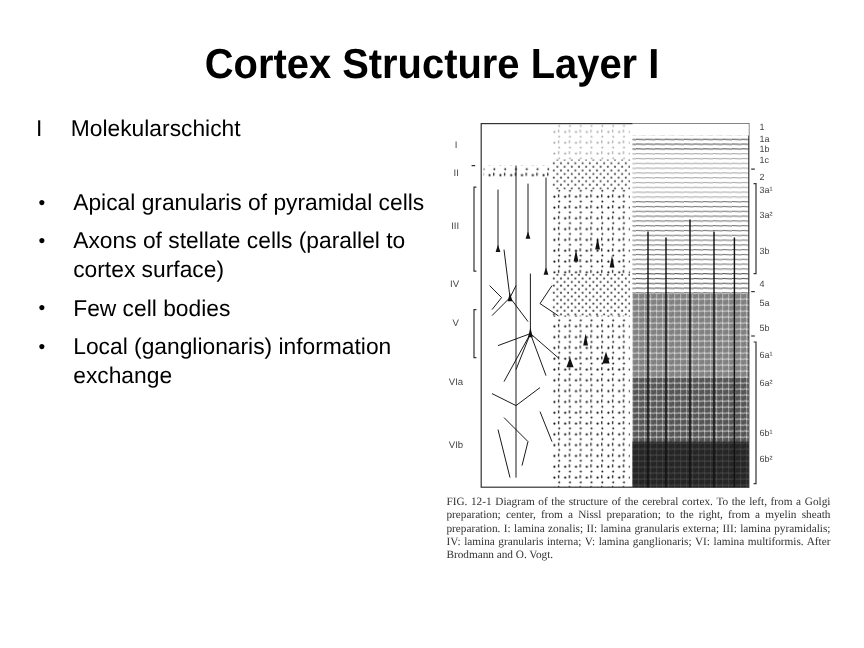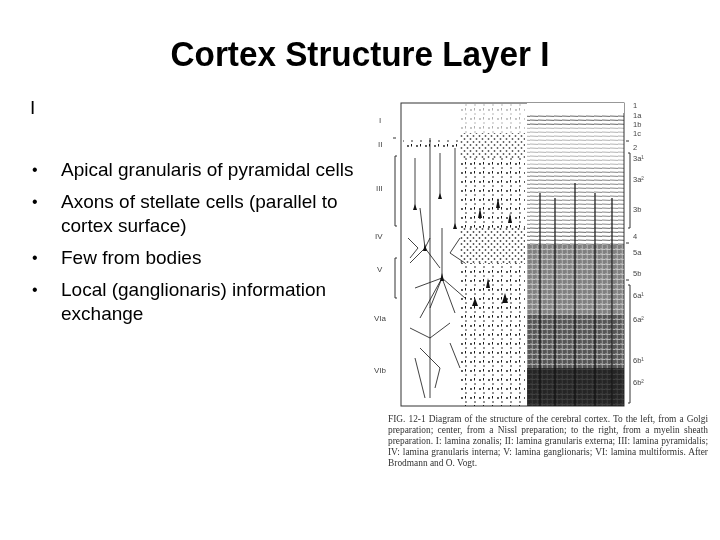--- a/index.html
+++ b/index.html
@@ -7,45 +7,46 @@
   .title { position:absolute; left:0; top:34px; width:720px; text-align:center; font-weight:bold; font-size:35px; letter-spacing:0px; transform:scaleX(0.95); }
   .left { position:absolute; left:30px; top:96px; width:330px; font-size:19px; line-height:24px; }
   .row { display:flex; }
   .mark { width:29px; flex:none; }
   .txt { flex:1; }
   .b { font-weight:bold; }
   .gap { height:38px; }
   .item { margin-bottom:8px; }
   .bullet { font-size:16px; padding-left:2px; }
   .figure { position:absolute; left:370px; top:98px; width:330px; height:312px; }
-  .caption { position:absolute; left:372px; top:414px; width:320px; font-family:"Liberation Serif", serif; font-size:9.4px; line-height:11px; color:#333; text-align:justify;margin-left:16px; }
+  .caption { position:absolute; left:372px; top:414px; width:320px; font-family:"Liberation Serif", serif; font-size:9.4px; line-height:11px; color:#333; text-align:justify; }
 </style>
 </head>
 <body>
 
 <div class="title">Cortex Structure Layer I</div>
 
 <div class="left">
   <div class="row">
     <span class="mark">I</span>
     <div class="txt">
+      <div>Molekularschicht</div>
     </div>
   </div>
   <div class="gap"></div>
   <div class="row item">
     <span class="mark bullet">•</span>
     <span class="txt">Apical granularis of pyramidal cells</span>
   </div>
   <div class="row item">
     <span class="mark bullet">•</span>
     <span class="txt">Axons of stellate cells (parallel to cortex surface)</span>
   </div>
   <div class="row item">
     <span class="mark bullet">•</span>
-    <span class="txt">Few from bodies</span>
+    <span class="txt">Few cell bodies</span>
   </div>
   <div class="row item">
     <span class="mark bullet">•</span>
     <span class="txt">Local (ganglionaris) information exchange</span>
   </div>
 </div>
 
 <svg class="figure" viewBox="0 0 330 312" xmlns="http://www.w3.org/2000/svg">
   <defs>
     <pattern id="dots" width="9" height="9" patternUnits="userSpaceOnUse">

